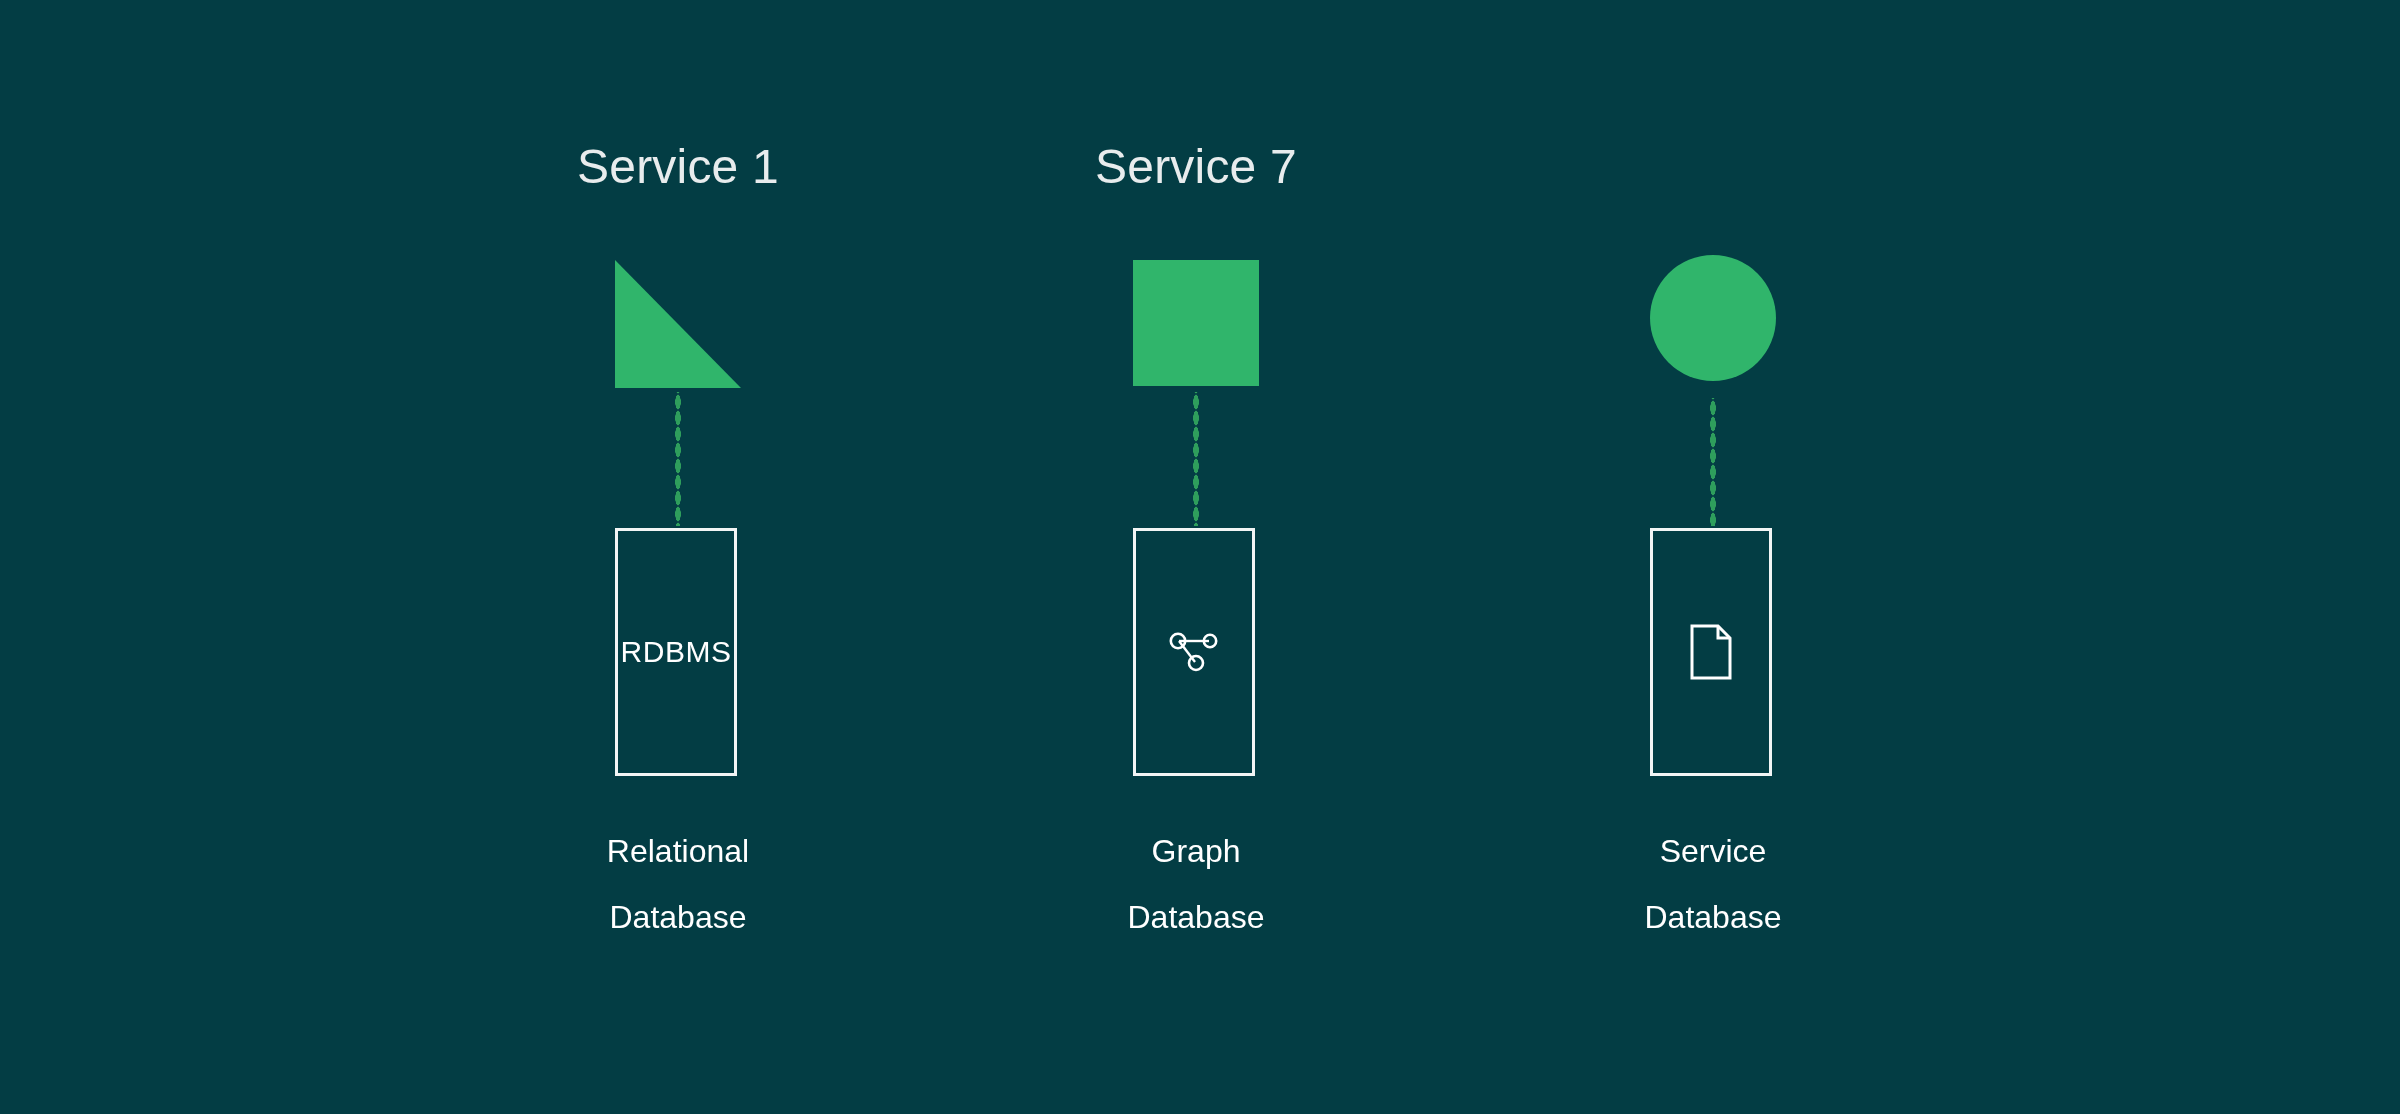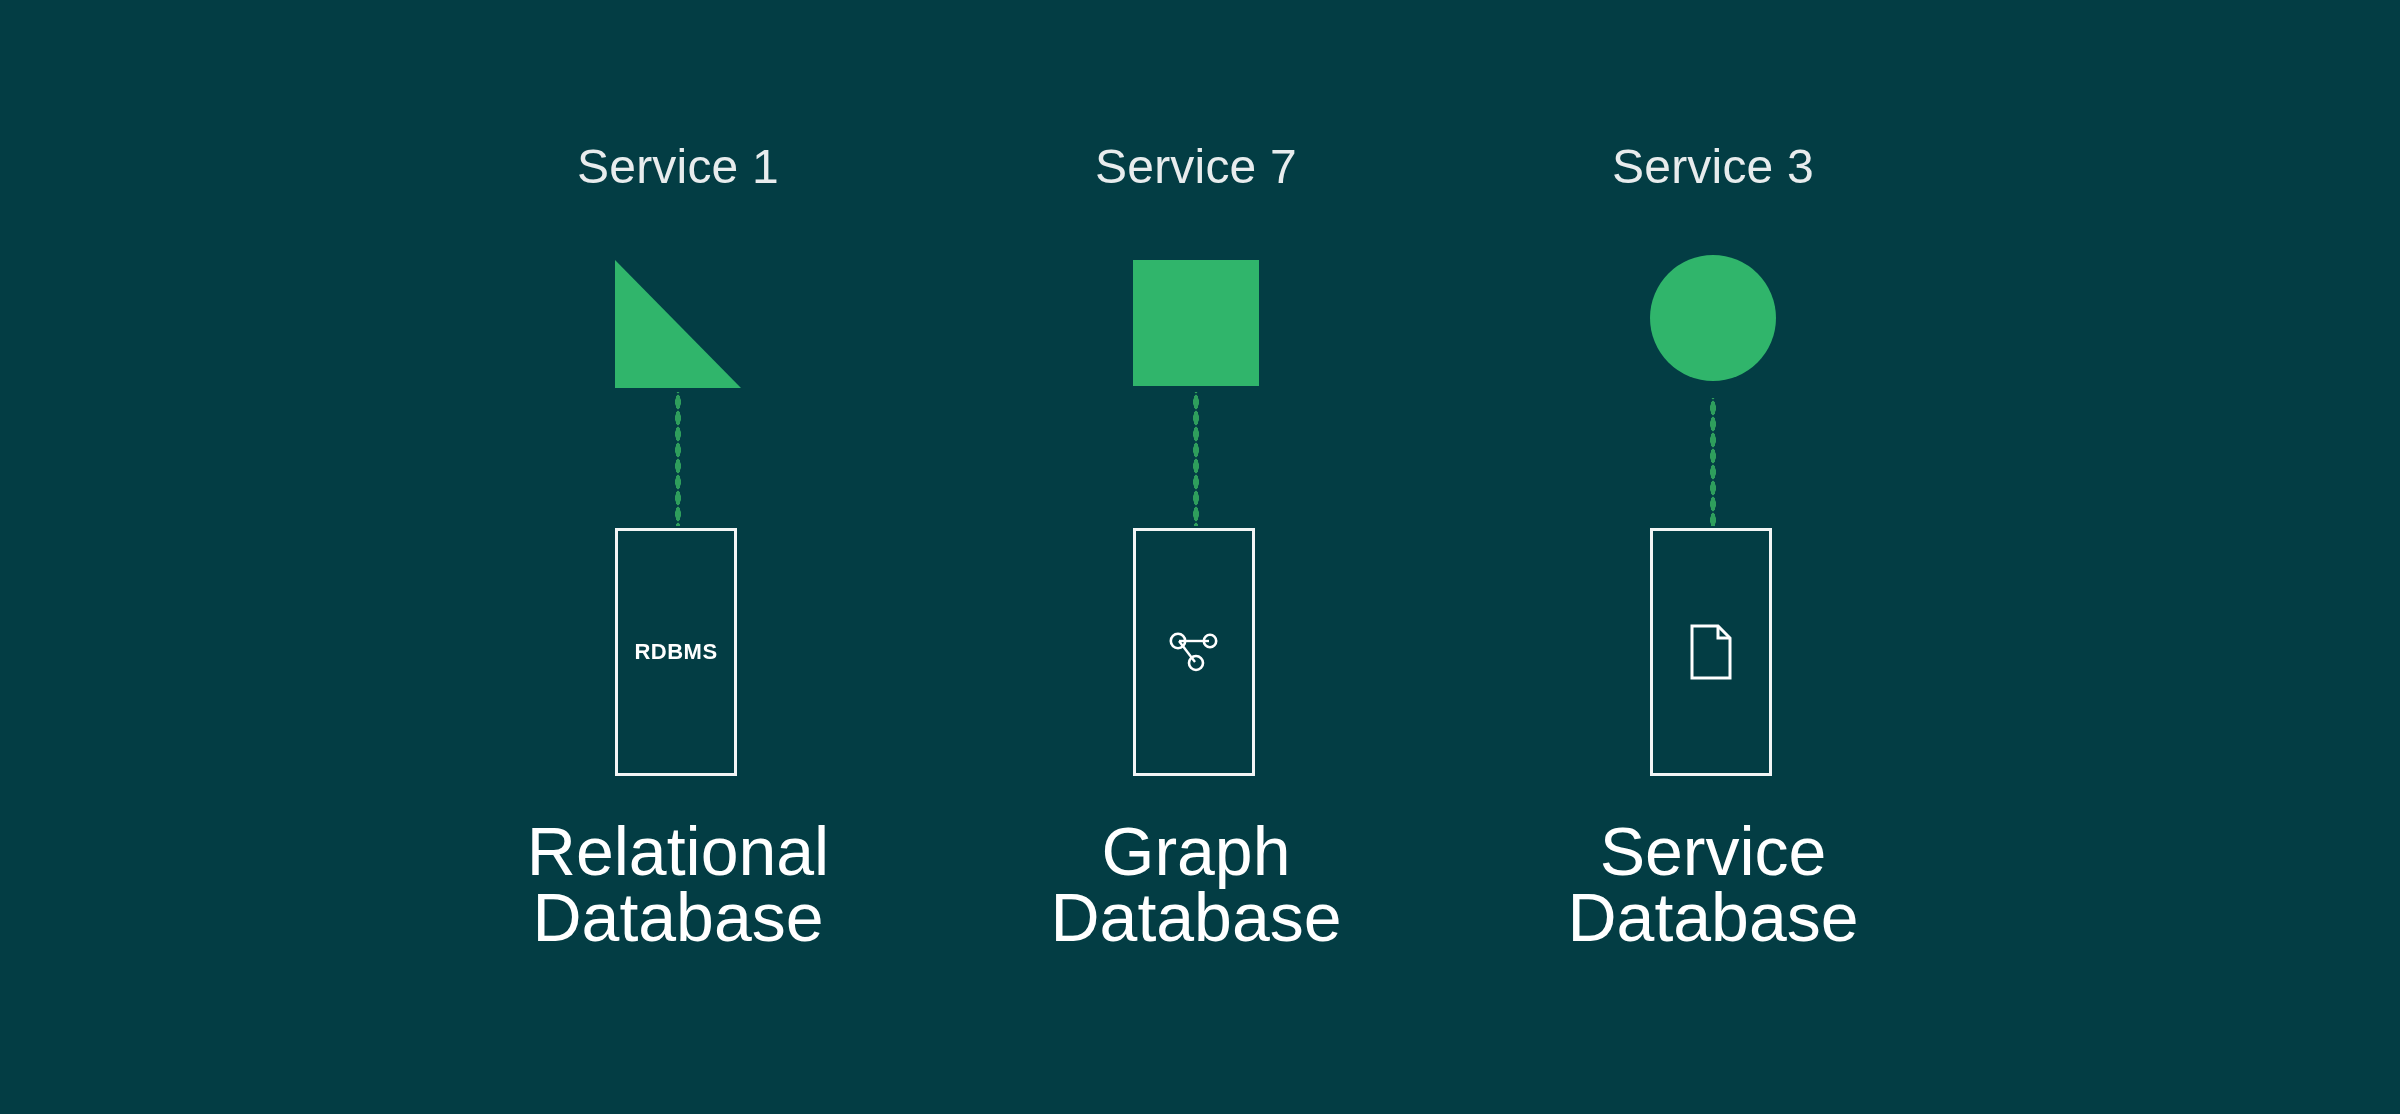--- a/index.html
+++ b/index.html
@@ -101,36 +101,36 @@
     top: 528px;
     width: 122px;
     height: 248px;
     border: 3px solid #f2f5f5;
     box-sizing: border-box;
     display: flex;
     align-items: center;
     justify-content: center;
   }
   .db-box-label {
-    font-size: 22px;
+    font-size: 30px;
     color: #ffffff;
     letter-spacing: 0.5px;
-    font-weight: 700;
+    font-weight: 400;
   }
   .db-icon {
     display: block;
   }
 
   .db-caption {
     position: absolute;
     top: 818px;
     left: 0;
     width: 460px;
     text-align: center;
-    font-size: 68px;
+    font-size: 32px;
     line-height: 66px;
     color: #ffffff;
     font-weight: 400;
   }
   .db-caption .l2 { display: block; }
 </style>
 </head>
 <body>
 
 <div id="diagram">
@@ -173,21 +173,20 @@
       </svg>
     </div>
 
     <div class="db-caption">
       <span>Graph</span>
       <span class="l2">Database</span>
     </div>
   </div>
 
   <div class="column col-2">
-    <div class="service-title">Service 3</div>
 
     <div class="shape-wrap">
       <div class="shape shape-circle"></div>
     </div>
 
     <div class="connector conn-circle"></div>
 
     <div class="db-box">
       <svg class="db-icon" width="46" height="58" viewBox="0 0 46 58">
         <path d="M4 3 H30 L42 15 V55 H4 Z" fill="none" stroke="#ffffff" stroke-width="3" stroke-linejoin="miter"></path>

